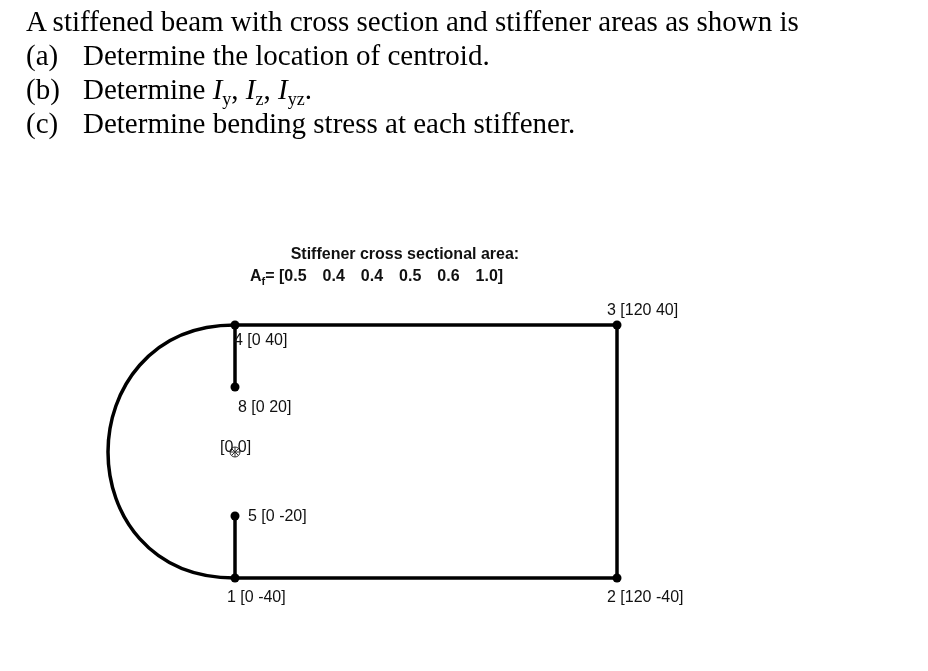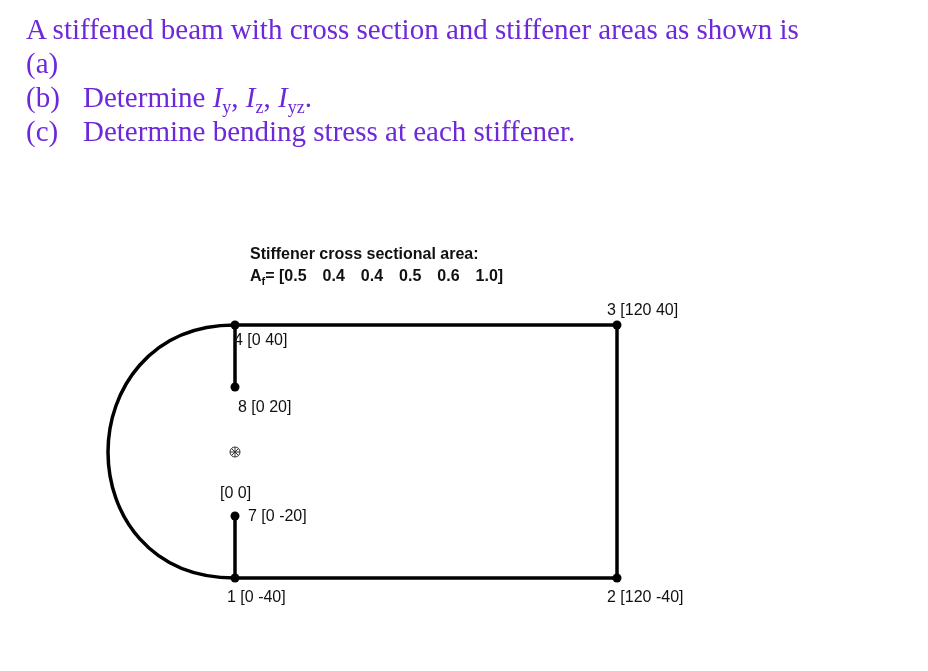--- a/index.html
+++ b/index.html
@@ -1,34 +1,35 @@
 <!DOCTYPE html>
 <html><head>
 <meta charset="utf-8">
 <style>
   html, body { margin:0; padding:0; background:#ffffff; }
   body { width:928px; height:671px; position:relative; overflow:hidden; }
-  .problem { position:absolute; left:26px; top:12px; font-family:"Liberation Serif", serif; font-size:29px; color:#6d28d9; line-height:34px; }
+  .problem { position:absolute; left:26px; top:4px; font-family:"Liberation Serif", serif; font-size:29px; color:#000000; line-height:34px; }
   .problem p { margin:0; white-space:nowrap; }
   .item { display:flex; }
   .item .lbl { width:57px; }
   .it { font-style:italic; }
   sub { font-size:18px; vertical-align:-6px; line-height:0; }
   .diagram { position:absolute; left:0; top:0; width:928px; height:671px; }
-  .area-caption { position:absolute; left:250px; top:243px; font-family:"Liberation Sans", sans-serif; font-weight:bold; font-size:16px; color:#111; line-height:22px; }
+  .area-caption { position:absolute; left:250px; top:243px; font-family:"Liberation Sans", sans-serif; font-weight:bold; font-size:16px; color:#111; line-height:22px;text-align:right; }
   .area-caption .vals span { display:inline-block; margin-right:16px; }
   .lbl-pt { position:absolute; font-family:"Liberation Sans", sans-serif; font-size:16px; color:#111; white-space:nowrap;text-align:right; }
 </style>
 </head>
 <body>
 
 <div class="problem">
   <p>A stiffened beam with cross section and stiffener areas as shown is</p>
   <p class="item">
       <span class="lbl">(a)</span>
+      <span>Determine the location of centroid.</span>
     </p>
   <p class="item">
       <span class="lbl">(b)</span>
       <span><span>Determine </span><span class="it">I</span><sub>y</sub><span>, </span><span class="it">I</span><sub>z</sub><span>, </span><span class="it">I</span><sub>yz</sub><span>.</span></span>
     </p>
   <p class="item">
       <span class="lbl">(c)</span>
       <span>Determine bending stress at each stiffener.</span>
     </p>
 </div>
@@ -59,17 +60,17 @@
   </g>
 </svg>
 
 <div class="area-caption">
   <div>Stiffener cross sectional area:</div>
   <div class="vals"><span style="margin-right:0">A</span><sub style="font-size:11px;vertical-align:-4px">f</sub><span> = [0.5</span><span>0.4</span><span>0.4</span><span>0.5</span><span>0.6</span><span>1.0]</span></div>
 </div>
 
 <div class="lbl-pt" style="left:234px;top:331px">4 [0 40]</div>
 <div class="lbl-pt" style="left:238px;top:398px">8 [0 20]</div>
-<div class="lbl-pt" style="left:220px;top:484px">[0 0]</div>
-<div class="lbl-pt" style="left:248px;top:507px">7 [0 -20]</div>
+<div class="lbl-pt" style="left:220px;top:438px">[0 0]</div>
+<div class="lbl-pt" style="left:248px;top:507px">5 [0 -20]</div>
 <div class="lbl-pt" style="left:227px;top:588px">1 [0 -40]</div>
 <div class="lbl-pt" style="left:607px;top:301px">3 [120 40]</div>
 <div class="lbl-pt" style="left:607px;top:588px">2 [120 -40]</div>
 
 </body></html>

